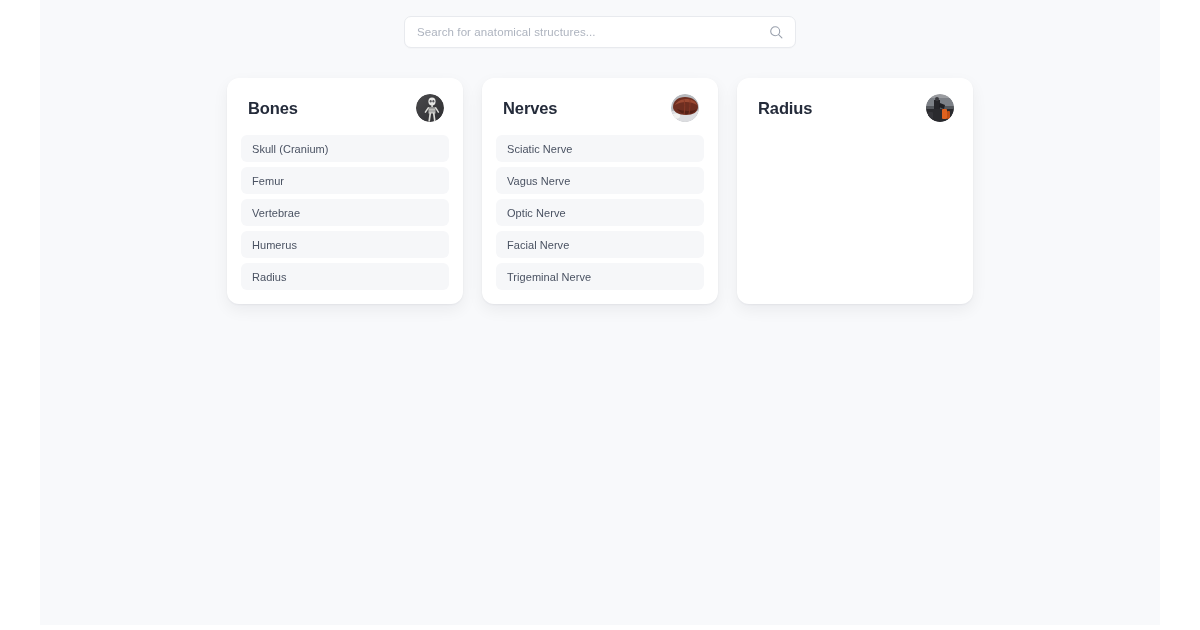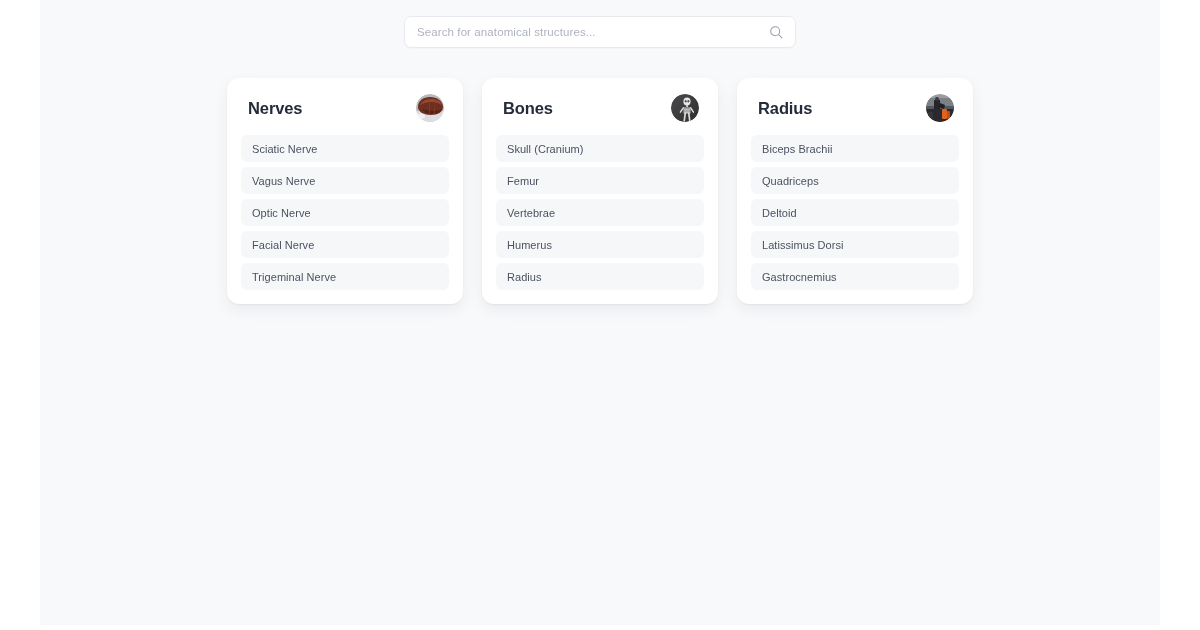--- a/index.html
+++ b/index.html
@@ -138,52 +138,20 @@
       <span class="search-icon">
         <svg width="14" height="14" viewBox="0 0 14 14" fill="none">
           <circle cx="6.2" cy="6.2" r="4.5" stroke="#9aa1ad" stroke-width="1.1"></circle>
           <line x1="9.6" y1="9.6" x2="12.9" y2="12.9" stroke="#9aa1ad" stroke-width="1.1" stroke-linecap="round"></line>
         </svg>
       </span>
     </div>
   </div>
 
   <div class="cards">
-
-    <div class="card">
-      <div class="card-head">
-        <div class="card-title">Nerves</div>
-        <div class="avatar">
-          <svg width="28" height="28" viewBox="0 0 28 28">
-            <defs>
-              <clipPath id="clipB">
-                  <circle cx="14" cy="14" r="14"></circle>
-                </clipPath>
-            </defs>
-            <g clip-path="url(#clipB)">
-              <rect width="28" height="28" fill="#b7b9bd"></rect>
-              <rect y="17" width="28" height="11" fill="#dcdde0"></rect>
-              <path d="M2 13c0-6 5-10 12-10s13 4 13 10c0 5-5 8-12 8S2 18 2 13z" fill="#6e2e20"></path>
-              <path d="M4 11c2-4 7-6 11-6 5 0 10 2 11 6-3-2-7-3-11-3s-8 1-11 3z" fill="#9c4a33"></path>
-              <path d="M6 15c3 1 7 2 11 2s7-1 9-2c-2 3-6 5-10 5s-8-2-10-5z" fill="#542116"></path>
-              <path d="M13 5c1 4 1 9 0 16" stroke="#8a3b28" stroke-width="0.9" fill="none"></path>
-              <path d="M19 6c0 4 0 9-1 14" stroke="#8a3b28" stroke-width="0.8" fill="none"></path>
-              <ellipse cx="5" cy="22" rx="4" ry="2.6" fill="#f2f2f0"></ellipse>
-            </g>
-          </svg>
-        </div>
-      </div>
-      <div class="item-list">
-        <div class="item">Sciatic Nerve</div>
-        <div class="item">Vagus Nerve</div>
-        <div class="item">Optic Nerve</div>
-        <div class="item">Facial Nerve</div>
-        <div class="item">Trigeminal Nerve</div>
-      </div>
-    </div>
 
     <div class="card">
       <div class="card-head">
         <div class="card-title">Bones</div>
         <div class="avatar">
           <svg width="28" height="28" viewBox="0 0 28 28">
             <defs>
               <clipPath id="clipA">
                   <circle cx="14" cy="14" r="14"></circle>
                 </clipPath>
@@ -212,20 +180,52 @@
         <div class="item">Skull (Cranium)</div>
         <div class="item">Femur</div>
         <div class="item">Vertebrae</div>
         <div class="item">Humerus</div>
         <div class="item">Radius</div>
       </div>
     </div>
 
     <div class="card">
       <div class="card-head">
+        <div class="card-title">Nerves</div>
+        <div class="avatar">
+          <svg width="28" height="28" viewBox="0 0 28 28">
+            <defs>
+              <clipPath id="clipB">
+                  <circle cx="14" cy="14" r="14"></circle>
+                </clipPath>
+            </defs>
+            <g clip-path="url(#clipB)">
+              <rect width="28" height="28" fill="#b7b9bd"></rect>
+              <rect y="17" width="28" height="11" fill="#dcdde0"></rect>
+              <path d="M2 13c0-6 5-10 12-10s13 4 13 10c0 5-5 8-12 8S2 18 2 13z" fill="#6e2e20"></path>
+              <path d="M4 11c2-4 7-6 11-6 5 0 10 2 11 6-3-2-7-3-11-3s-8 1-11 3z" fill="#9c4a33"></path>
+              <path d="M6 15c3 1 7 2 11 2s7-1 9-2c-2 3-6 5-10 5s-8-2-10-5z" fill="#542116"></path>
+              <path d="M13 5c1 4 1 9 0 16" stroke="#8a3b28" stroke-width="0.9" fill="none"></path>
+              <path d="M19 6c0 4 0 9-1 14" stroke="#8a3b28" stroke-width="0.8" fill="none"></path>
+              <ellipse cx="5" cy="22" rx="4" ry="2.6" fill="#f2f2f0"></ellipse>
+            </g>
+          </svg>
+        </div>
+      </div>
+      <div class="item-list">
+        <div class="item">Sciatic Nerve</div>
+        <div class="item">Vagus Nerve</div>
+        <div class="item">Optic Nerve</div>
+        <div class="item">Facial Nerve</div>
+        <div class="item">Trigeminal Nerve</div>
+      </div>
+    </div>
+
+    <div class="card">
+      <div class="card-head">
         <div class="card-title">Radius</div>
         <div class="avatar">
           <svg width="28" height="28" viewBox="0 0 28 28">
             <defs>
               <clipPath id="clipC">
                   <circle cx="14" cy="14" r="14"></circle>
                 </clipPath>
             </defs>
             <g clip-path="url(#clipC)">
               <rect width="28" height="28" fill="#9a9ca0"></rect>
@@ -235,23 +235,16 @@
               <path d="M8 6h6v9H8z" fill="#26262a"></path>
               <circle cx="11" cy="5" r="2" fill="#3a3a3e"></circle>
               <path d="M14 9l5 2-1 4-5-2z" fill="#1f1f23"></path>
               <rect x="16" y="15" width="5" height="10" rx="1" fill="#e0621f"></rect>
               <rect x="21" y="17" width="3" height="8" rx="1" fill="#c24f15"></rect>
               <rect x="2" y="18" width="5" height="7" rx="1" fill="#35353a"></rect>
             </g>
           </svg>
         </div>
       </div>
-      <div class="item-list">
-        <div class="item">Biceps Brachii</div>
-        <div class="item">Quadriceps</div>
-        <div class="item">Deltoid</div>
-        <div class="item">Latissimus Dorsi</div>
-        <div class="item">Gastrocnemius</div>
-      </div>
     </div>
 
   </div>
 </div>
 
 </body></html>

